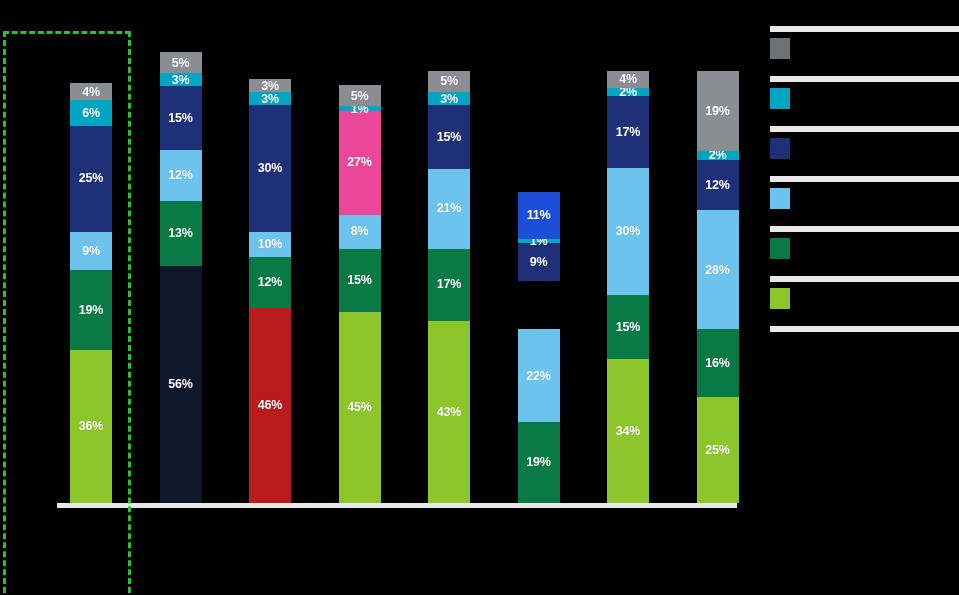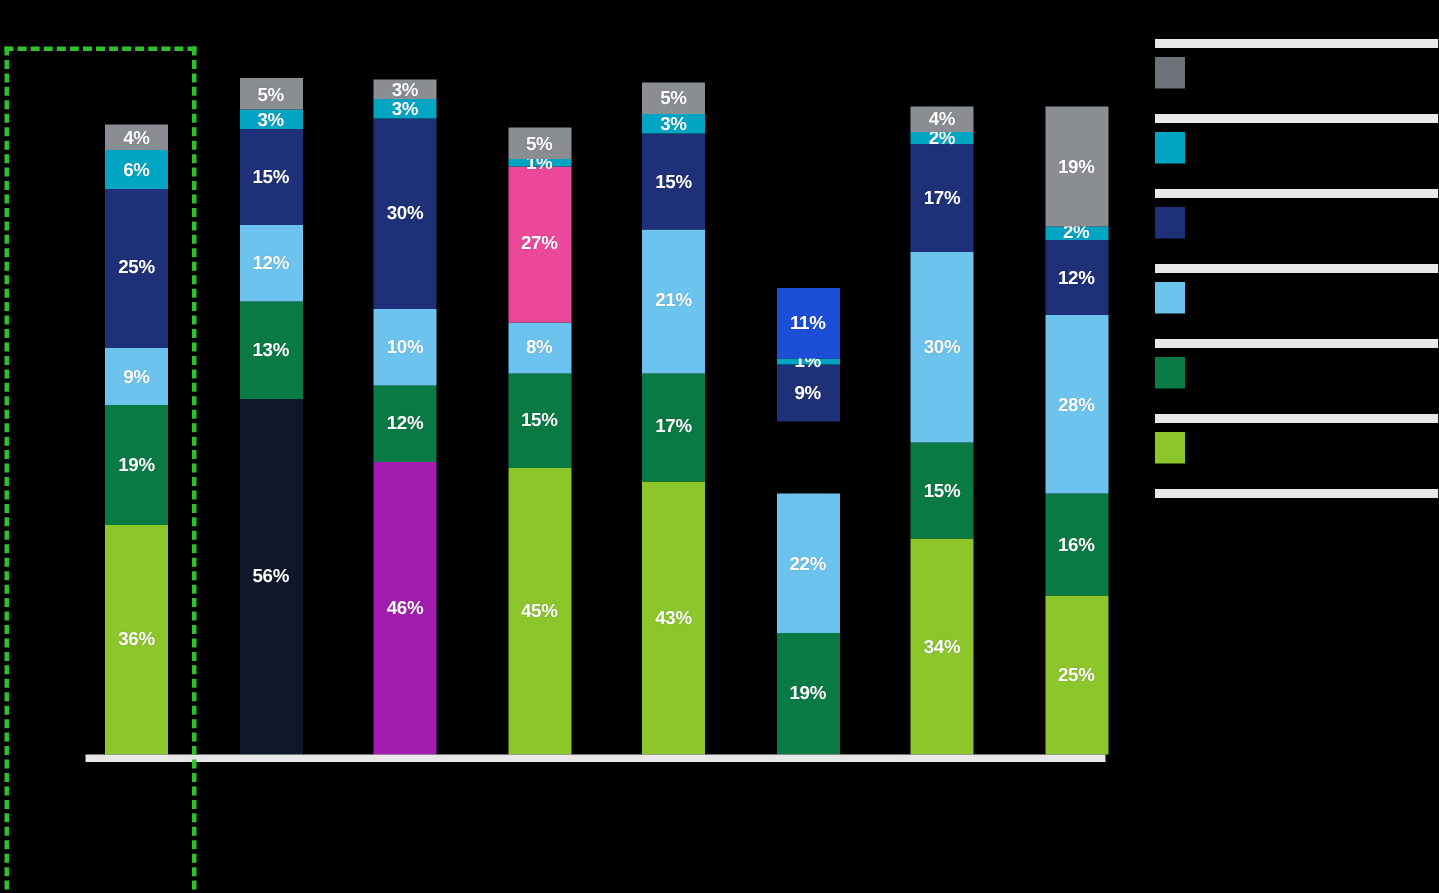--- a/index.html
+++ b/index.html
@@ -145,27 +145,27 @@
           <span class="seg-label">15%</span>
         </div>
         <div class="seg" style="height: 12.72px; background-color: rgb(0, 165, 196);">
           <span class="seg-label" style="position: absolute; top: 50%; transform: translateY(-50%);">3%</span>
         </div>
         <div class="seg" style="height: 21.2px; background-color: rgb(138, 141, 146);">
           <span class="seg-label">5%</span>
         </div>
       </div>
       <div class="bar" style="left: 249px; width: 42px;">
-        <div class="seg" style="height: 195.04px; background-color: #a21caf;">
+        <div class="seg" style="height: 195.04px; background-color: #b91c1c;">
           <span class="seg-label">46%</span>
         </div>
         <div class="seg" style="height: 50.88px; background-color: rgb(10, 122, 68);">
           <span class="seg-label">12%</span>
         </div>
-        <div class="seg" style="height: 51px; background-color: rgb(108, 196, 238);">
+        <div class="seg" style="height: 25px; background-color: rgb(108, 196, 238);">
           <span class="seg-label">10%</span>
         </div>
         <div class="seg" style="height: 127.2px; background-color: rgb(30, 49, 120);">
           <span class="seg-label">30%</span>
         </div>
         <div class="seg" style="height: 12.72px; background-color: rgb(0, 165, 196);">
           <span class="seg-label" style="position: absolute; top: 50%; transform: translateY(-50%);">3%</span>
         </div>
         <div class="seg" style="height: 12.72px; background-color: rgb(138, 141, 146);">
           <span class="seg-label" style="position: absolute; top: 50%; transform: translateY(-50%);">3%</span>
@@ -191,21 +191,21 @@
           <span class="seg-label">5%</span>
         </div>
       </div>
       <div class="bar" style="left: 428px; width: 42px;">
         <div class="seg" style="height: 182.32px; background-color: rgb(140, 198, 43);">
           <span class="seg-label">43%</span>
         </div>
         <div class="seg" style="height: 72.08px; background-color: rgb(10, 122, 68);">
           <span class="seg-label">17%</span>
         </div>
-        <div class="seg" style="height: 96px; background-color: rgb(108, 196, 238);">
+        <div class="seg" style="height: 80px; background-color: rgb(108, 196, 238);">
           <span class="seg-label">21%</span>
         </div>
         <div class="seg" style="height: 63.6px; background-color: rgb(30, 49, 120);">
           <span class="seg-label">15%</span>
         </div>
         <div class="seg" style="height: 12.72px; background-color: rgb(0, 165, 196);">
           <span class="seg-label" style="position: absolute; top: 50%; transform: translateY(-50%);">3%</span>
         </div>
         <div class="seg" style="height: 21.2px; background-color: rgb(138, 141, 146);">
           <span class="seg-label">5%</span>

